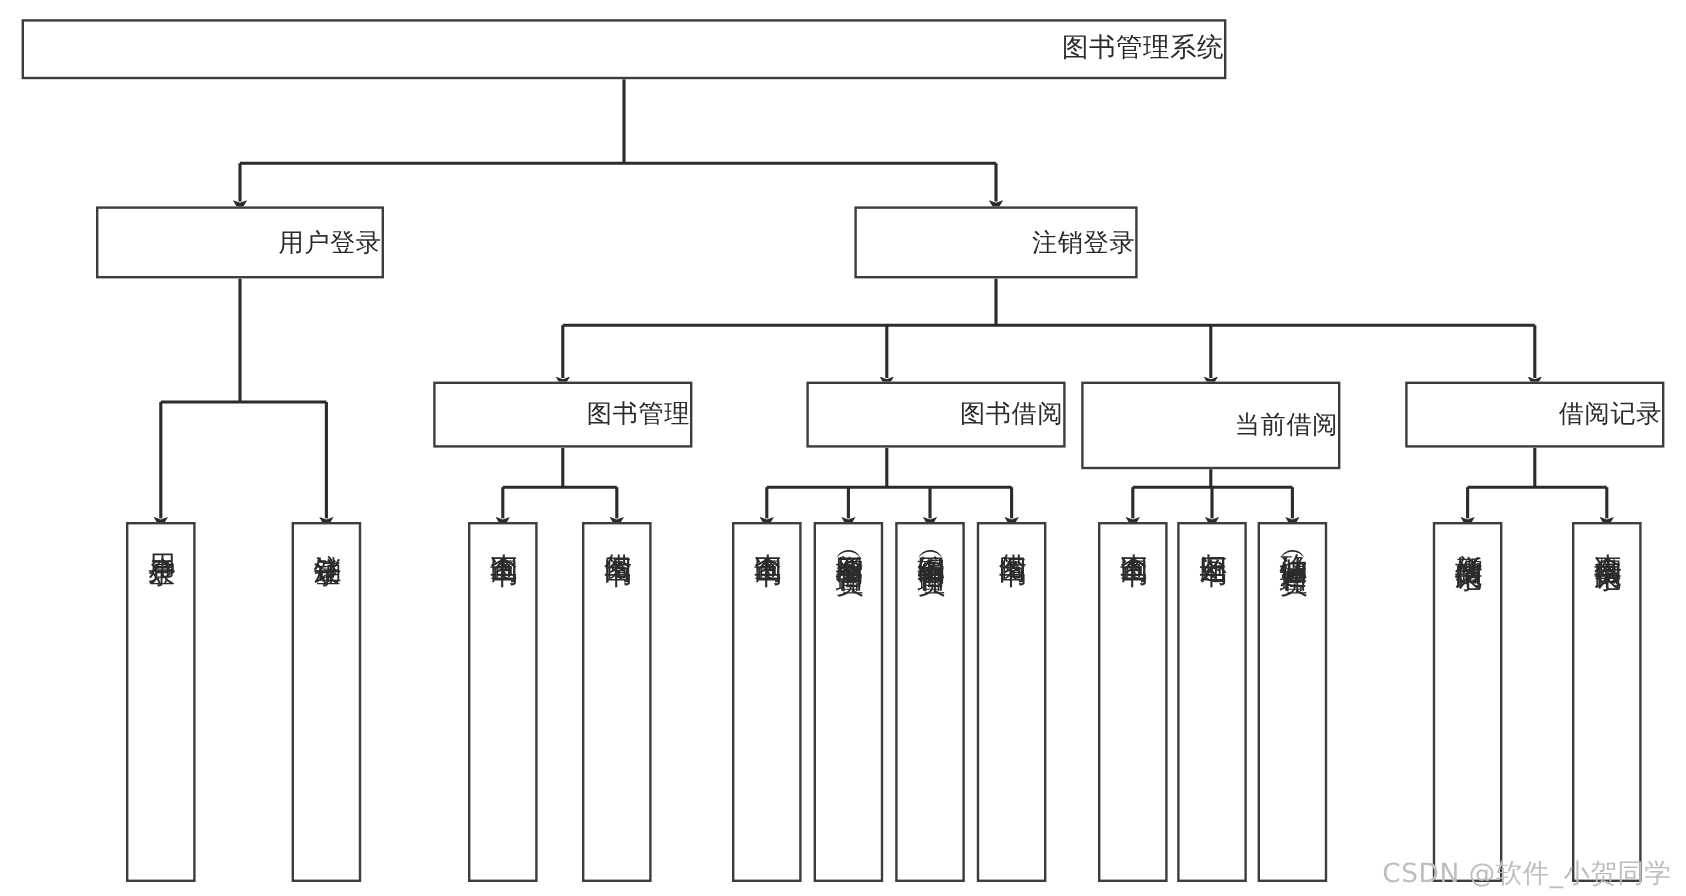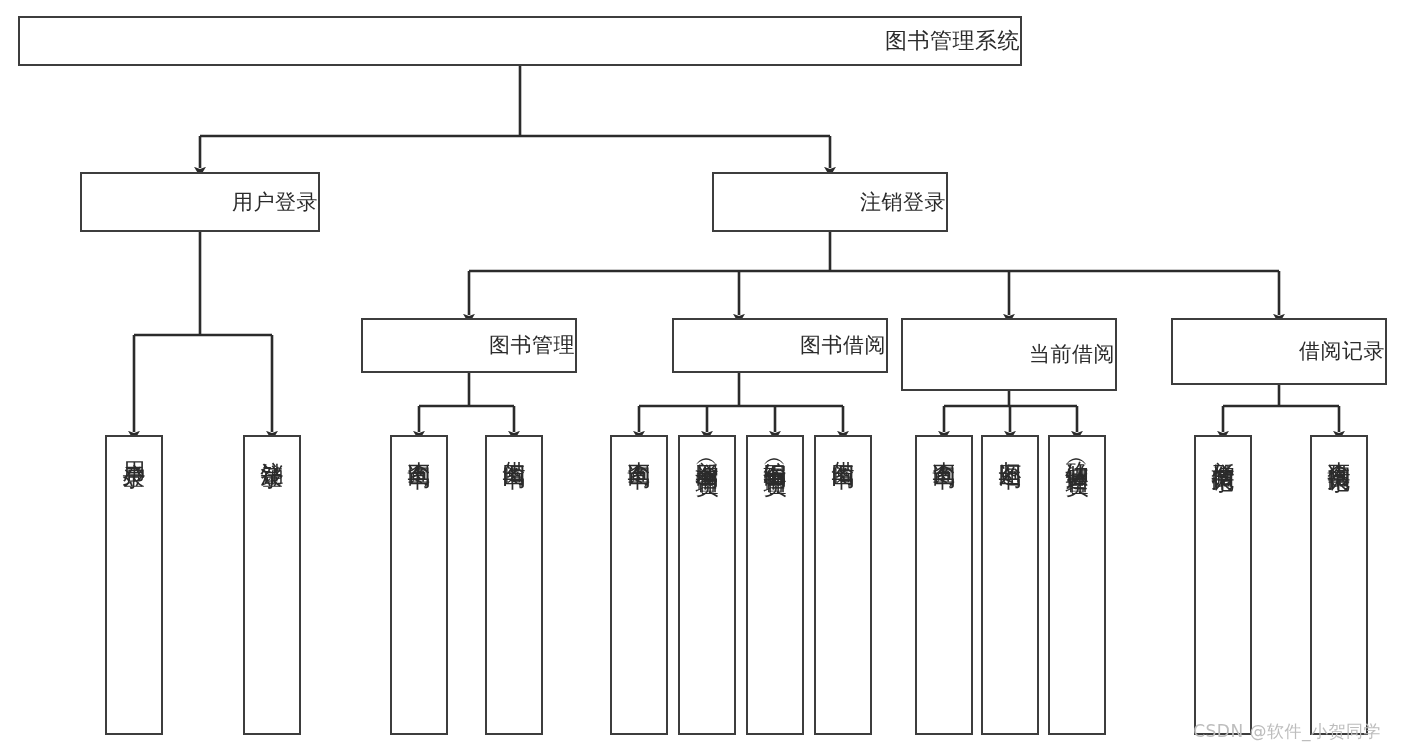--- a/index.html
+++ b/index.html
@@ -50,23 +50,23 @@
   }
   .node.vert .label{
     writing-mode:vertical-rl;
     text-orientation:upright;
     font-size:23px;
     letter-spacing:2px;
     line-height:1;
   }
   #watermark{
     position:absolute;
-    right:24px;
+    right:12px;
     bottom:4px;
-    font-size:17px;
+    font-size:22px;
     color:#bdbdbd;
     z-index:9;
     white-space:nowrap;
     letter-spacing:0.5px;
   }
 </style>
 </head>
 <body>
 
 <div id="canvas">
@@ -134,21 +134,21 @@
 
   <div class="node horiz" style="left:361px;top:318px;width:216px;height:55px;">
     <span class="label">图书管理</span>
   </div>
   <div class="node horiz" style="left:631px;top:318px;width:216px;height:55px;margin-left:41px;">
     <span class="label">图书借阅</span>
   </div>
   <div class="node horiz" style="left:901px;top:318px;width:216px;height:73px;">
     <span class="label">当前借阅</span>
   </div>
-  <div class="node horiz" style="left:1171px;top:318px;width:216px;height:67px;">
+  <div class="node horiz" style="left:1171px;top:318px;width:216px;height:55px;">
     <span class="label">借阅记录</span>
   </div>
 
   <div class="node vert" style="left:105px;top:435px;width:58px;height:300px;">
     <span class="label">用户登录</span>
   </div>
   <div class="node vert" style="left:243px;top:435px;width:58px;height:300px;">
     <span class="label">注销登录</span>
   </div>
 

